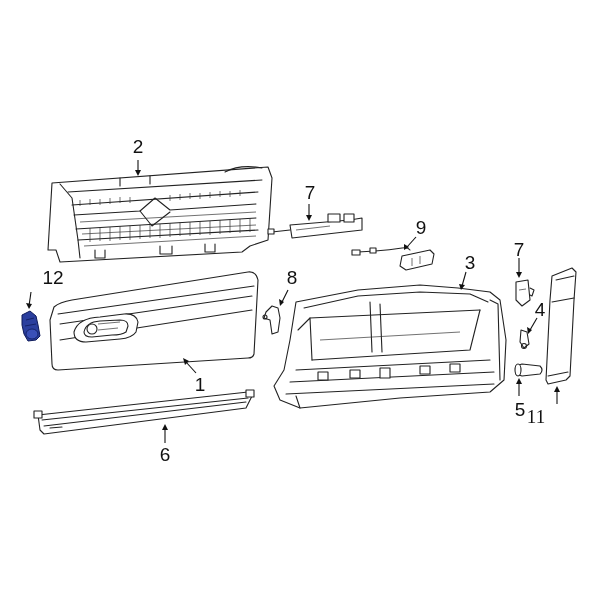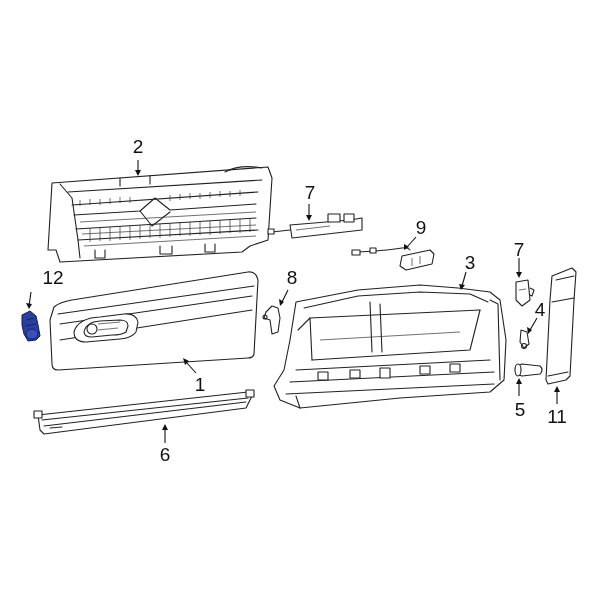--- a/index.html
+++ b/index.html
@@ -159,14 +159,14 @@
 <div class="callout" style="left:200px;top:375px;">1</div>
 <div class="callout" style="left:138px;top:137px;">2</div>
 <div class="callout" style="left:470px;top:253px;">3</div>
 <div class="callout" style="left:540px;top:300px;">4</div>
 <div class="callout" style="left:520px;top:400px;">5</div>
 <div class="callout" style="left:165px;top:445px;">6</div>
 <div class="callout" style="left:519px;top:240px;">7</div>
 <div class="callout" style="left:292px;top:268px;">8</div>
 <div class="callout" style="left:421px;top:218px;">9</div>
 <div class="callout" style="left:310px;top:183px;">7</div>
-<div class="callout" style="left:557px;top:407px;">11</div>
+<div class="callout" style="left:536px;top:407px;font-family:Liberation Serif, serif;">11</div>
 <div class="callout" style="left:33px;top:268px;margin-left:20px;">12</div>
 
 </body></html>

